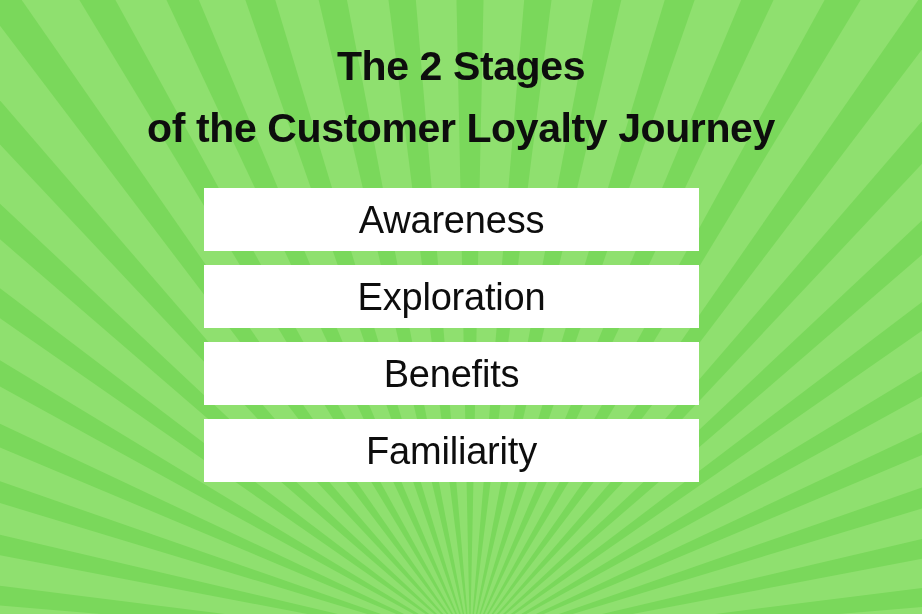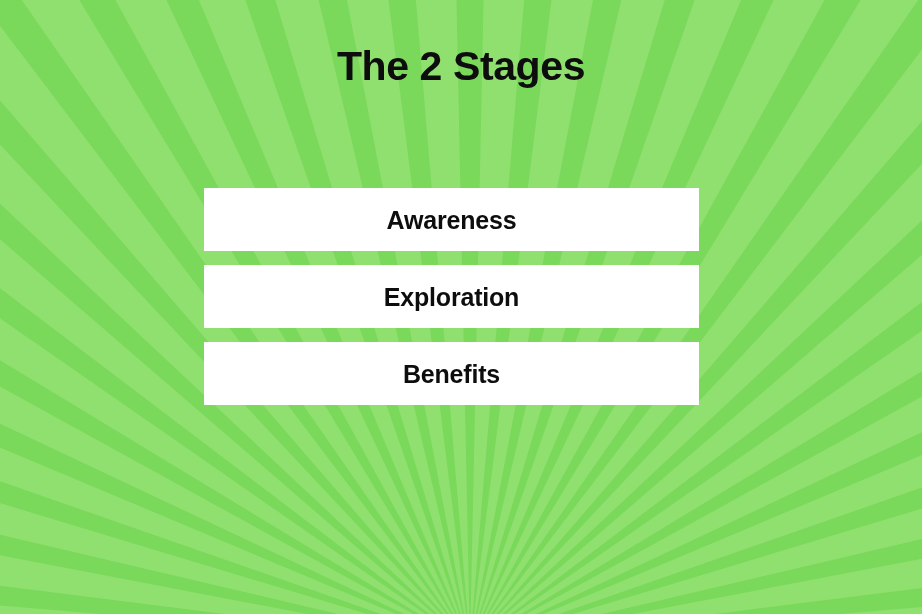--- a/index.html
+++ b/index.html
@@ -78,22 +78,22 @@
     justify-content: center;
     box-sizing: border-box;
   }
 
   .stage-bar:last-child {
     margin-bottom: 0;
   }
 
   .stage-label {
     color: #0d0d0d;
-    font-weight: 700;
-    font-size: 25px;
+    font-weight: 400;
+    font-size: 38px;
     line-height: 34px;
     letter-spacing: -0.2px;
     white-space: nowrap;
     text-align: center;
   }
 </style>
 </head>
 <body>
 
 <div id="infographic">
@@ -129,33 +129,37 @@
         <polygon points="470,645 1609.1986840570225,18.72022366777003 1646.2751682058251,91.48692096540515"></polygon>
         <polygon points="470,645 1668.4220970650506,141.22973761226575 1697.6892813087254,217.473359239842"></polygon>
         <polygon points="470,645 1714.5153467916875,269.25866397218726 1735.6525737351085,348.1438688561474"></polygon>
         <polygon points="470,645 1746.9734259472953,401.4042910385579 1759.7491117088211,482.066796366404"></polygon>
         <polygon points="470,645 1765.4407170243555,536.2188036679894 1769.7148885172992,617.774854151635"></polygon>
       </g>
   </svg>
 
   <div class="title-block">
     <span class="title-line title-line-1">The 2 Stages</span>
+    <span class="title-line title-line-2">of the Customer Loyalty Journey</span>
   </div>
 
   <div class="stages">
 
     <div class="stage-bar">
       <span class="stage-label">Awareness</span>
     </div>
 
     <div class="stage-bar">
       <span class="stage-label">Exploration</span>
     </div>
 
     <div class="stage-bar">
       <span class="stage-label">Benefits</span>
     </div>
 
+    <div class="stage-bar">
+      <span class="stage-label">Familiarity</span>
+    </div>
 
 
   </div>
 
 </div>
 
 </body></html>

